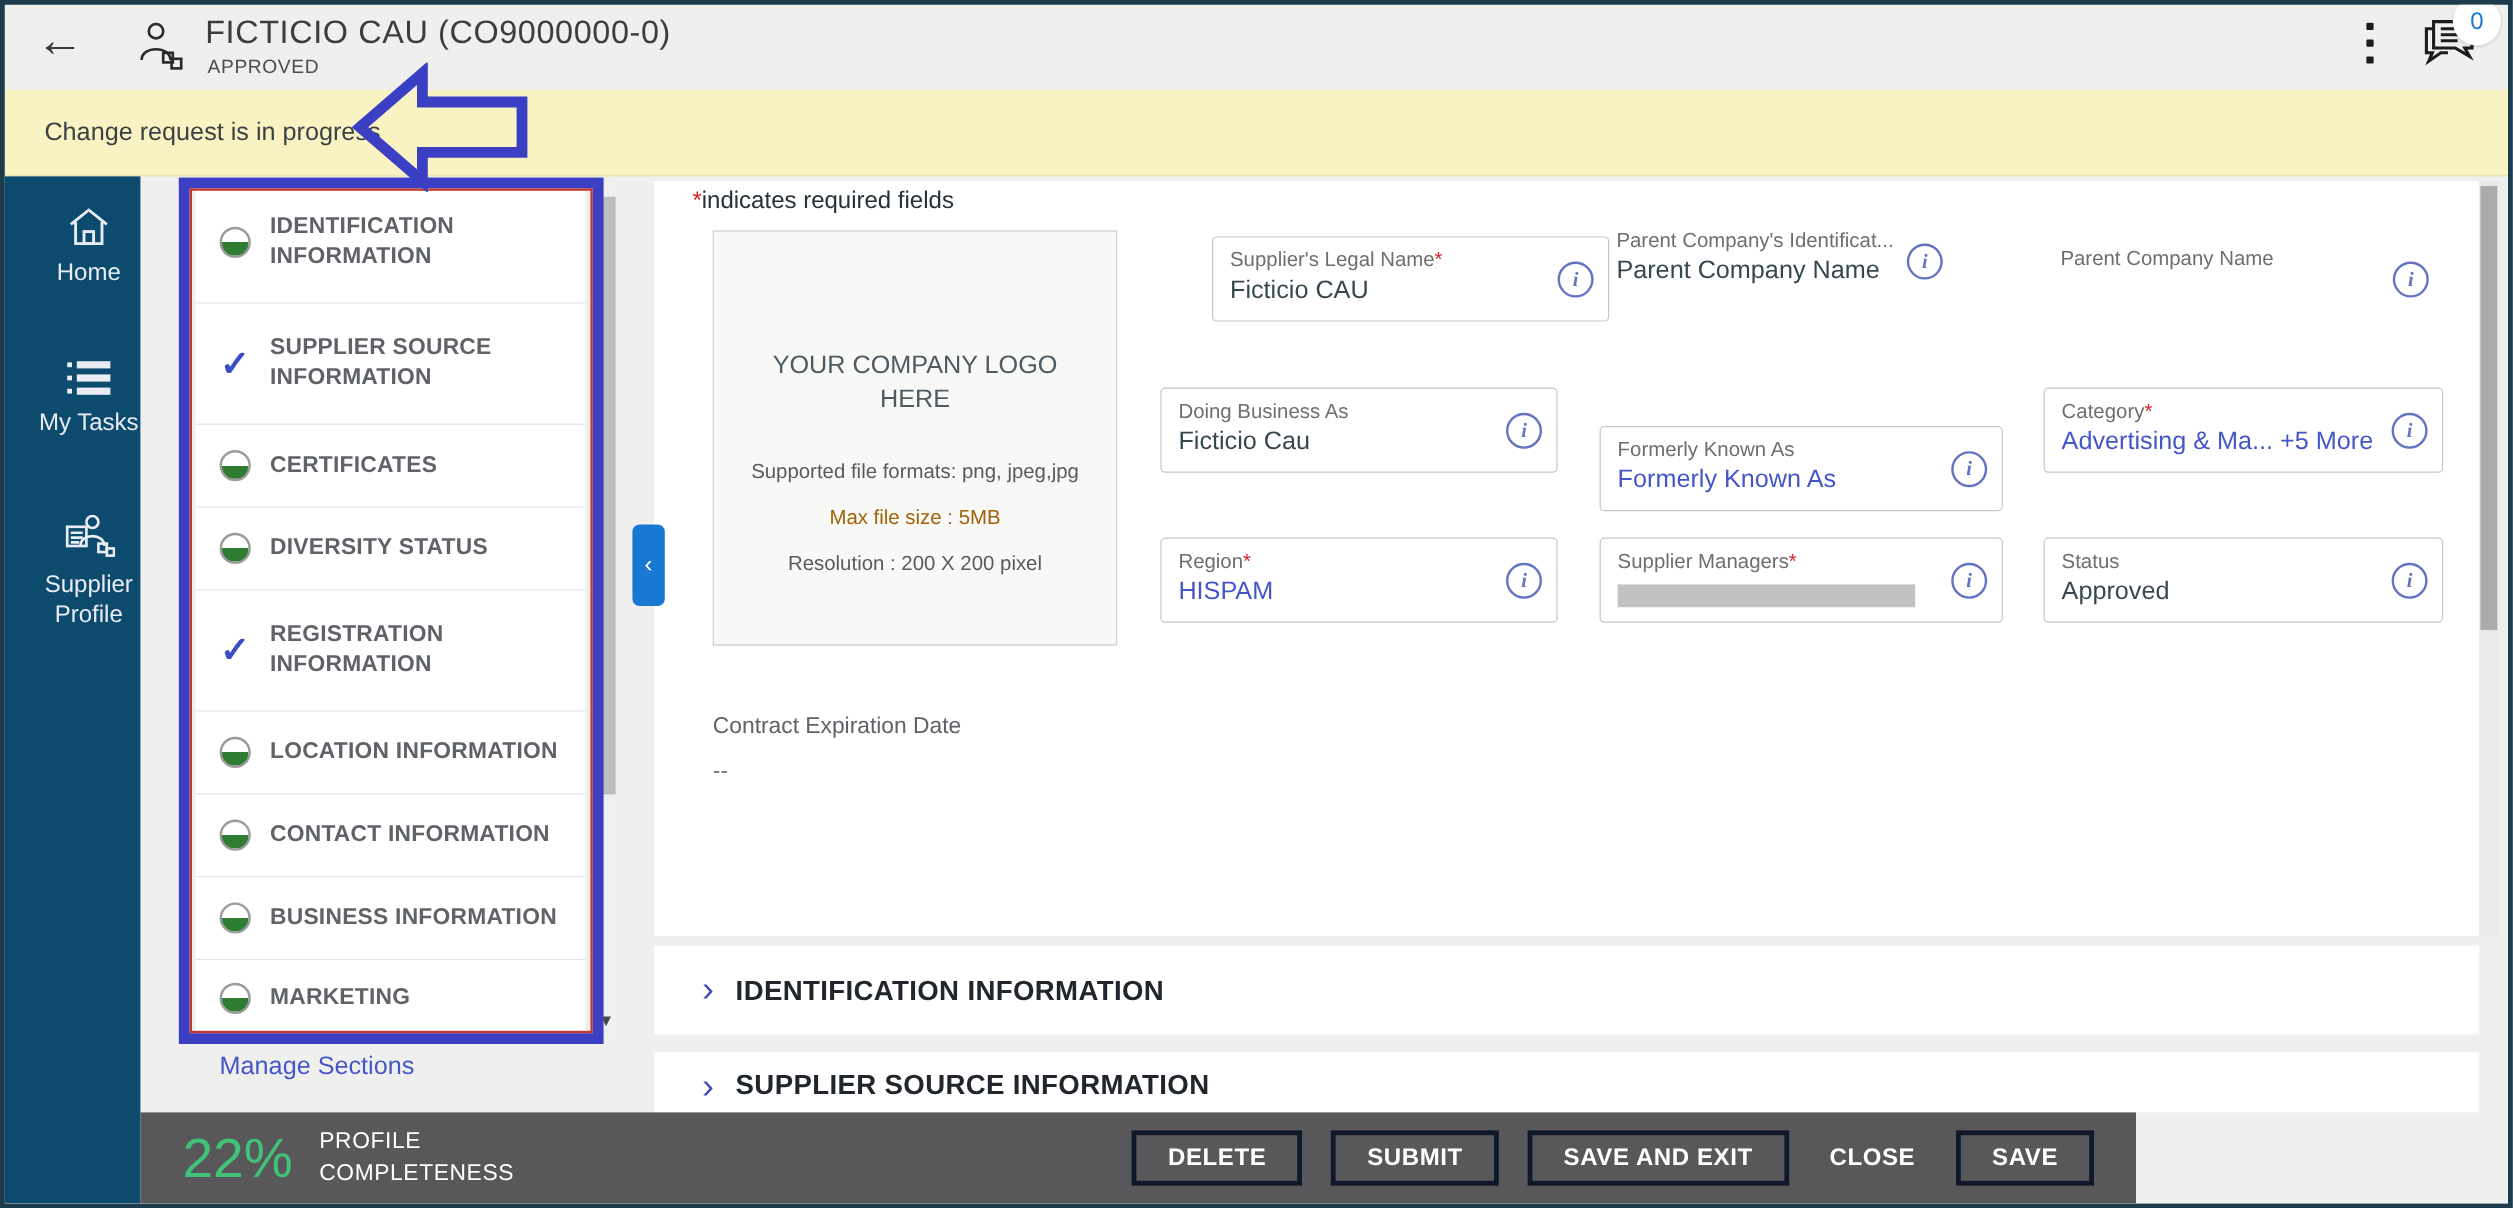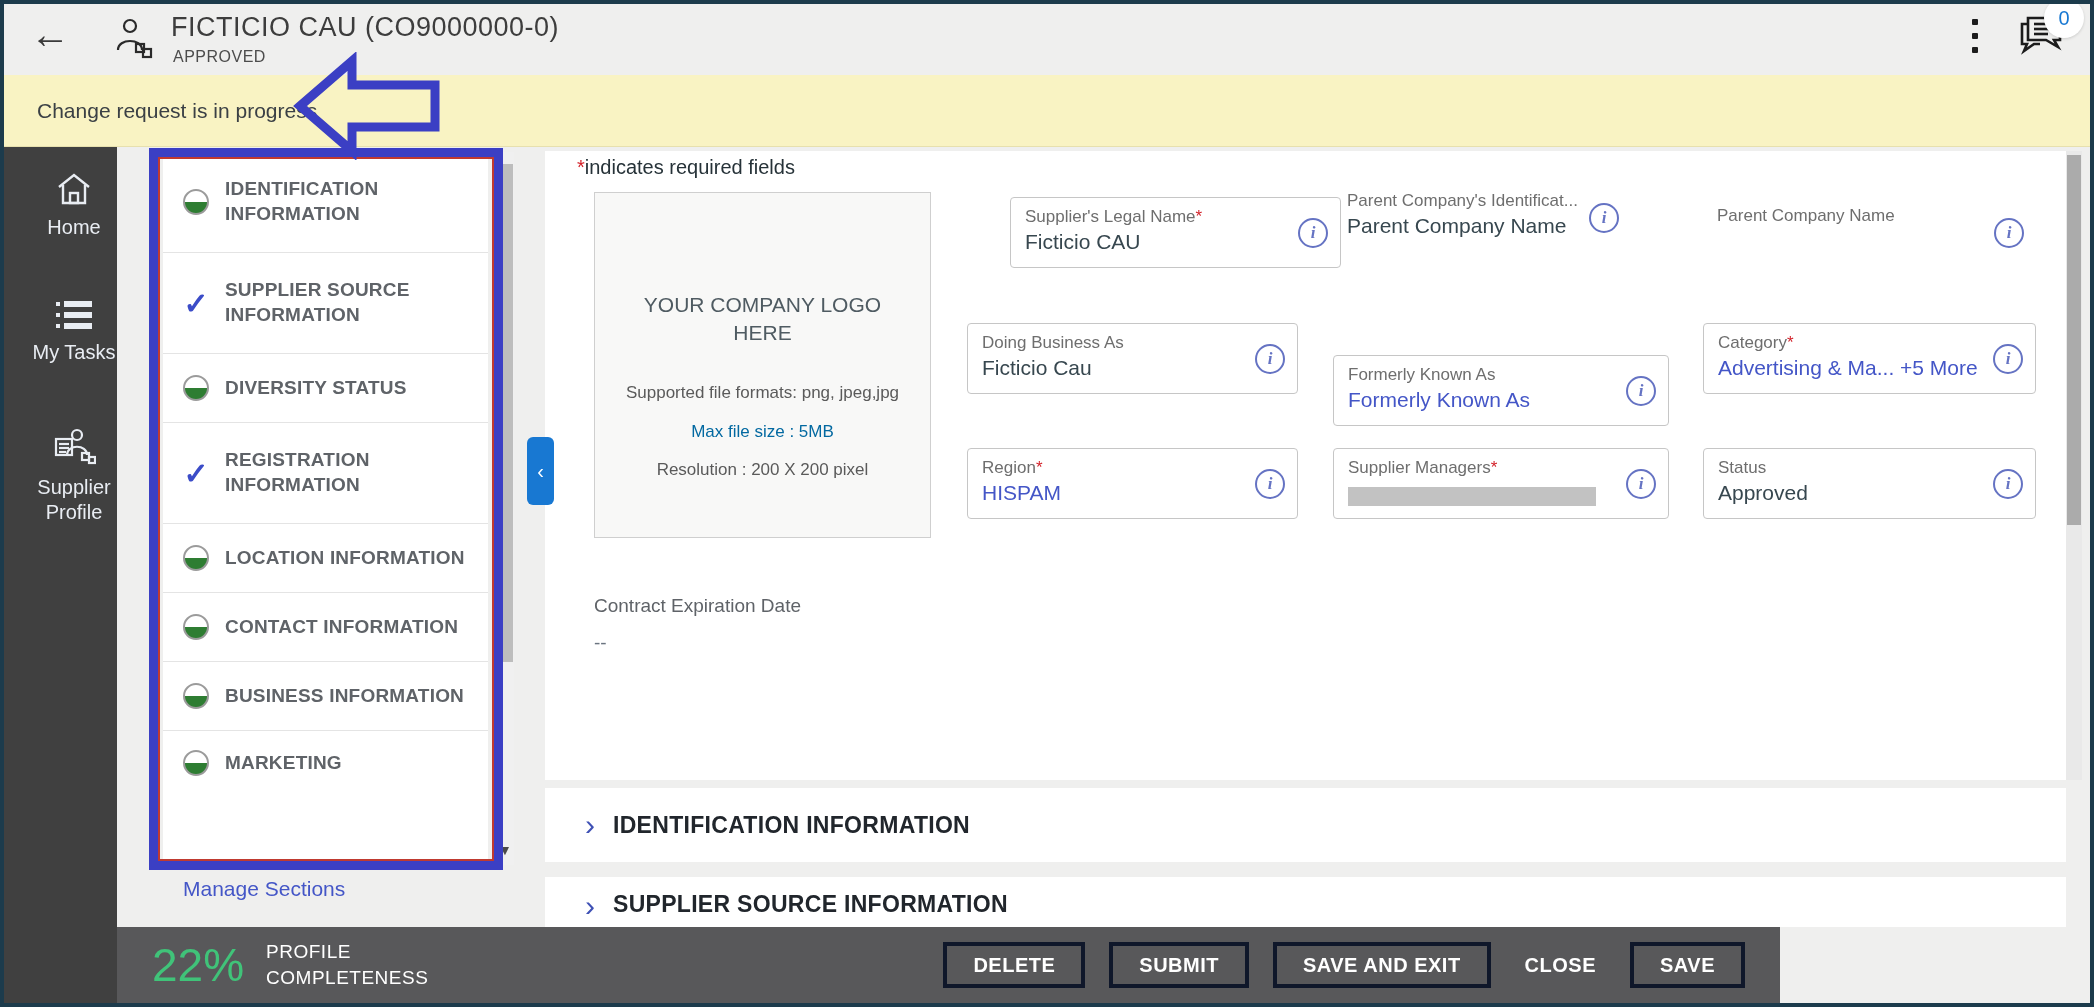--- a/index.html
+++ b/index.html
@@ -16,21 +16,21 @@
   .kebab i { width:6px; height:6px; background:#1c1c1c; border-radius:1px; }
   .chat-wrap { position:absolute; left:2010px; top:6px; }
   .badge { position:absolute; left:2040px; top:-6px; width:40px; height:40px; background:#fff; border-radius:50%;
            display:flex; align-items:center; justify-content:center; font-size:20px; color:#1878d2; box-shadow:0 1px 3px rgba(0,0,0,.15); }
   
   .banner { position:absolute; left:0; top:71px; width:2086px; height:72px; background:#f9f3c3;
             display:flex; align-items:center; border-bottom:1px solid #e7e0ae; }
   .banner-text { margin-left:33px; font-size:21px; color:#3b4045; }
   .annot-arrow { position:absolute; left:288px; top:48px; pointer-events:none; z-index:30; }
   
-  .nav { position:absolute; left:0; top:143px; width:113px; height:856px; background:#404040;padding-left:27px; }
+  .nav { position:absolute; left:0; top:143px; width:113px; height:856px; background:#0c4a6e;padding-left:27px; }
   .nav-item { display:flex; flex-direction:column; align-items:center; color:#e9edf3; cursor:pointer; text-align:center; }
   .nav-item .lbl { font-size:20px; margin-top:8px; line-height:1.25; width:90px; }
   .nav-item.n1 { margin-top:24px; } .nav-item.n2 { margin-top:58px; } .nav-item.n3 { margin-top:62px; }
   
   .panel { position:absolute; left:159px; top:148px; width:325px; height:713px; background:#fff; overflow:hidden; }
   .sec { display:flex; align-items:center; gap:16px; padding:0 8px 0 20px; border-bottom:1px solid #e4e4e4; cursor:pointer; }
   .sec:last-child { border-bottom:none; }
   .half { width:26px; height:26px; min-width:26px; border:2px solid #9b9b9b; border-radius:50%;
           background:linear-gradient(#ffffff 50%, #2e7d32 50%); }
   .chk { color:#3b4cc8; font-size:30px; font-weight:bold; width:26px; min-width:26px; text-align:center; }
@@ -44,21 +44,21 @@
                   color:#fff; display:flex; align-items:center; justify-content:center; font-size:20px; cursor:pointer; z-index:5; }
   .manage { position:absolute; left:179px; top:873px; font-size:21px; color:#4456c7; cursor:pointer; }
   
   .card { position:absolute; left:541px; top:147px; width:1521px; height:629px; background:#fff; }
   .req-note { position:absolute; left:573px; top:152px; font-size:20px; color:#263238; }
   .req-note .req { color:#d3222a; }
   .logo-box { position:absolute; left:590px; top:188px; width:337px; height:346px; background:#f8f8f7; border:1px solid #cfcfcf;
               display:flex; flex-direction:column; align-items:center; text-align:center; padding:98px 20px 0 20px; }
   .logo-title { font-size:21px; color:#4f5b62; line-height:1.35; }
   .logo-sub { font-size:17px; color:#5a5a5a; line-height:1.3; margin-top:34px; }
-  .logo-sub2 { font-size:17px; color:#0369a1; margin-top:18px; }
+  .logo-sub2 { font-size:17px; color:#a16207; margin-top:18px; }
   .logo-sub3 { font-size:17px; color:#5a5a5a; margin-top:18px; }
   .field { position:absolute; height:71px; padding:9px 14px; }
   .boxed { border:1px solid #c6c6c6; border-radius:4px; background:#fff; }
   .flabel { font-size:17px; color:#6e6e6e; white-space:nowrap; overflow:hidden; }
   .req { color:#d3222a; }
   .fvalue { font-size:21px; margin-top:3px; color:#37474f; white-space:nowrap; }
   .fvalue.link { color:#4456c7; }
   .redact { width:248px; height:19px; background:#c2c2c2; margin-top:9px; }
   .info { position:absolute; right:12px; top:50%; transform:translateY(-50%); width:30px; height:30px;
           border:2px solid #6573c3; border-radius:50%; color:#6573c3; display:flex; align-items:center; justify-content:center;
@@ -173,20 +173,24 @@
     <div class="sec" style="height:101px">
       <span class="half"></span>
       <span class="seclabel">IDENTIFICATION INFORMATION</span>
     </div>
     <div class="sec" style="height:101px">
       <span class="chk">✓</span>
       <span class="seclabel">SUPPLIER SOURCE INFORMATION</span>
     </div>
     <div class="sec" style="height:69px">
       <span class="half"></span>
+      <span class="seclabel">CERTIFICATES</span>
+    </div>
+    <div class="sec" style="height:69px">
+      <span class="half"></span>
       <span class="seclabel">DIVERSITY STATUS</span>
     </div>
     <div class="sec" style="height:101px">
       <span class="chk">✓</span>
       <span class="seclabel">REGISTRATION INFORMATION</span>
     </div>
     <div class="sec" style="height:69px">
       <span class="half"></span>
       <span class="seclabel">LOCATION INFORMATION</span>
     </div>

